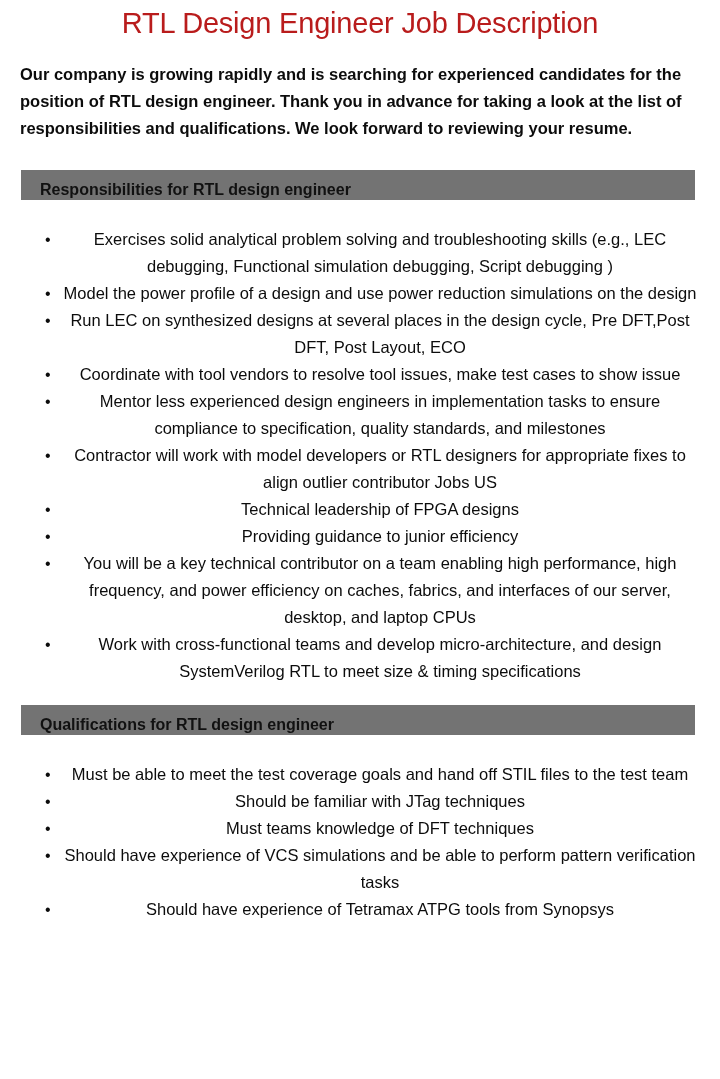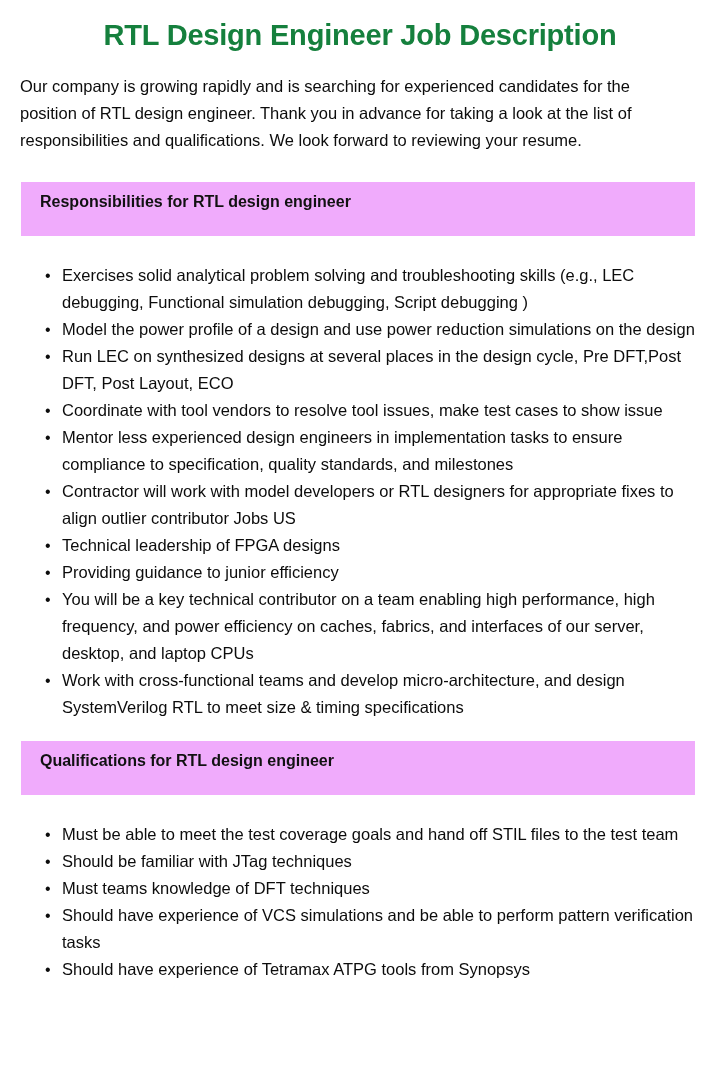--- a/index.html
+++ b/index.html
@@ -13,49 +13,50 @@
     font-family: "Liberation Sans", "DejaVu Sans", sans-serif;
     color: #0c0c0c;
     -webkit-font-smoothing: antialiased;
   }
   .page {
     width: 720px;
     box-sizing: border-box;
     padding-top: 5px;
   }
   h1.doc-title {
-    margin: 12px 20px 20px 20px;
+    margin: 0 20px 20px 20px;
     text-align: center;
     font-size: 29px;
     line-height: 36px;
-    font-weight: 700;
+    font-weight: 400;
     letter-spacing: -0.2px;
-    color: #15803d;
+    color: #b91c1c;
   }
   p.intro {
     margin: 0 38px 28px 20px;
     font-size: 16.5px;
     line-height: 27px;
-    font-weight: 400;
+    font-weight: 700;
   }
   .section-header {
     margin: 0 25px 0 21px;
-    background: #f0abfc;
+    background: #737373;
     font-size: 16px;
     font-weight: 700;
     line-height: 20px;
-    padding: 10px 10px 24px 19px;
+    padding: 10px 10px 0 19px;
     color: #111111;
   }
   ul.bullet-list {
     list-style: none;
     margin: 26px 22px 20px 20px;
     padding: 0 0 0 42px;
     font-size: 16.5px;
     line-height: 27px;
+    text-align: center;
   }
   ul.bullet-list li {
     position: relative;
     margin: 0;
     padding: 0;
   }
   ul.bullet-list li::before {
     content: "\2022";
     position: absolute;
     left: -17px;

